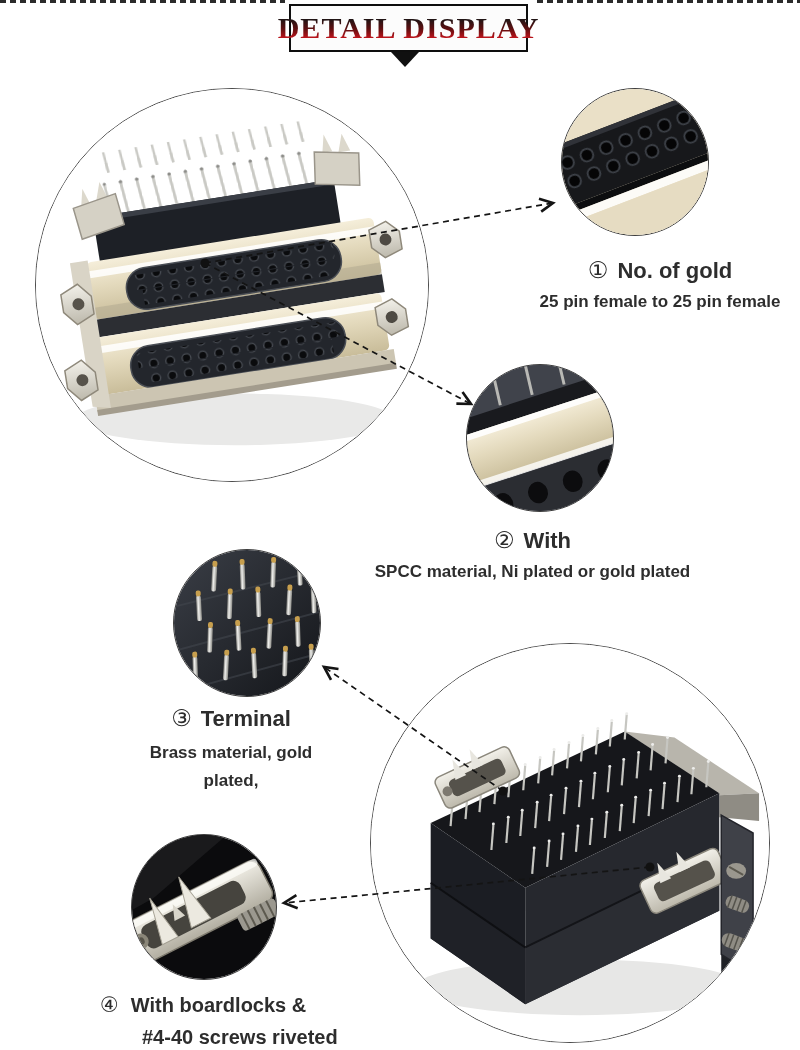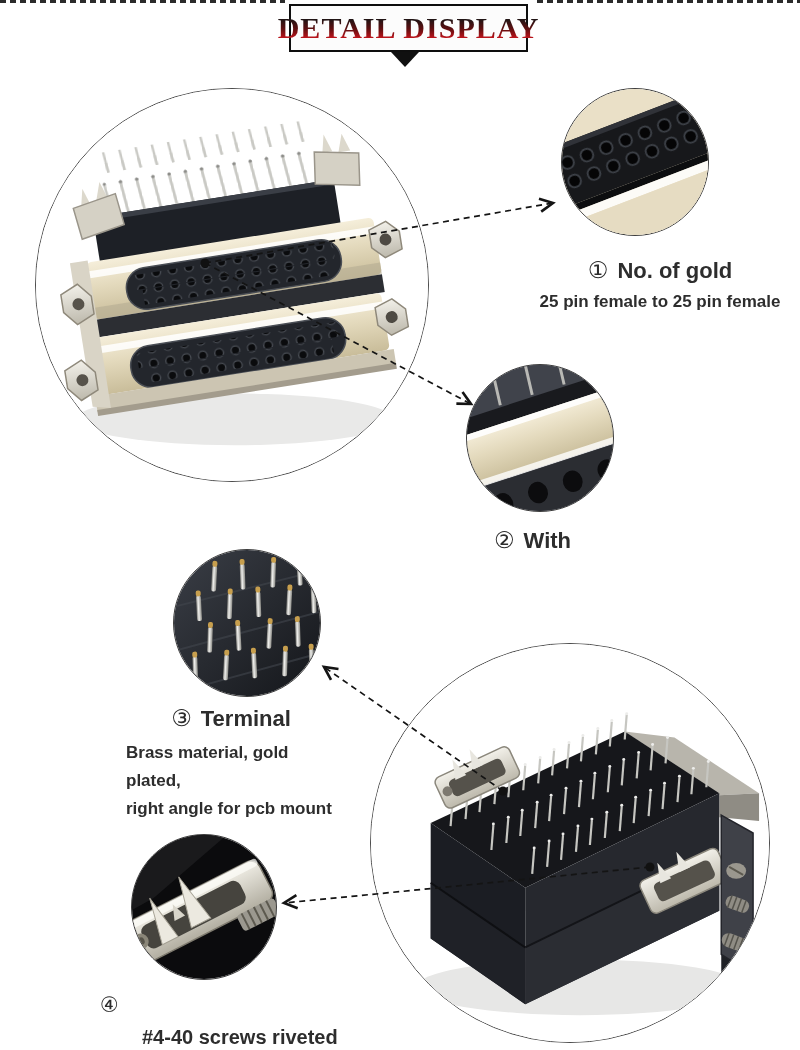--- a/index.html
+++ b/index.html
@@ -29,21 +29,21 @@
   
   .overlay{position:absolute;left:0;top:0;width:800px;height:1050px;pointer-events:none;z-index:5;}
   
   .callout{position:absolute;z-index:6;}
   .c-title{display:flex;align-items:center;justify-content:center;gap:9px;font-weight:700;font-size:22px;color:#2d2d2d;}
   .c-num{font-weight:400;font-size:23px;}
   .c-desc{font-weight:700;font-size:17px;margin-top:8px;color:#2d2d2d;}
   .co-pins{left:490px;top:257px;width:340px;text-align:center;}
   .co-shell{left:355px;top:527px;width:355px;text-align:center;}
   .co-terminal{left:126px;top:705px;width:210px;text-align:center;}
-  .co-terminal .c-desc{text-align:left;line-height:28px;margin-top:7px;font-size:17px;}
+  .co-terminal .c-desc{text-align:center;line-height:28px;margin-top:7px;font-size:17px;}
   .co-boardlock{left:100px;top:993px;width:260px;font-size:20px;font-weight:700;}
   .co-boardlock .line1{display:flex;align-items:center;gap:12px;}
   .co-boardlock .c-num{font-size:21px;}
   .co-boardlock .line2{margin-left:42px;margin-top:9px;}
 </style>
 </head>
 <body>
 
 <div class="page">
 
@@ -360,33 +360,34 @@
       <span>No. of gold</span>
     </div>
     <div class="c-desc">25 pin female to 25 pin female</div>
   </div>
 
   <div class="callout co-shell">
     <div class="c-title">
       <span class="c-num">②</span>
       <span>With</span>
     </div>
+    <div class="c-desc">SPCC material, Ni plated or gold plated</div>
   </div>
 
   <div class="callout co-terminal">
     <div class="c-title">
       <span class="c-num">③</span>
       <span>Terminal</span>
     </div>
     <div class="c-desc">
       <div>Brass material, gold plated,</div>
-      <div>right angle for pcb mount</div>
     </div>
   </div>
 
   <div class="callout co-boardlock">
     <div class="line1">
       <span class="c-num">④</span>
+      <span>With boardlocks &amp;</span>
     </div>
     <div class="line2">#4-40 screws riveted</div>
   </div>
 
 </div>
 
 </body></html>

